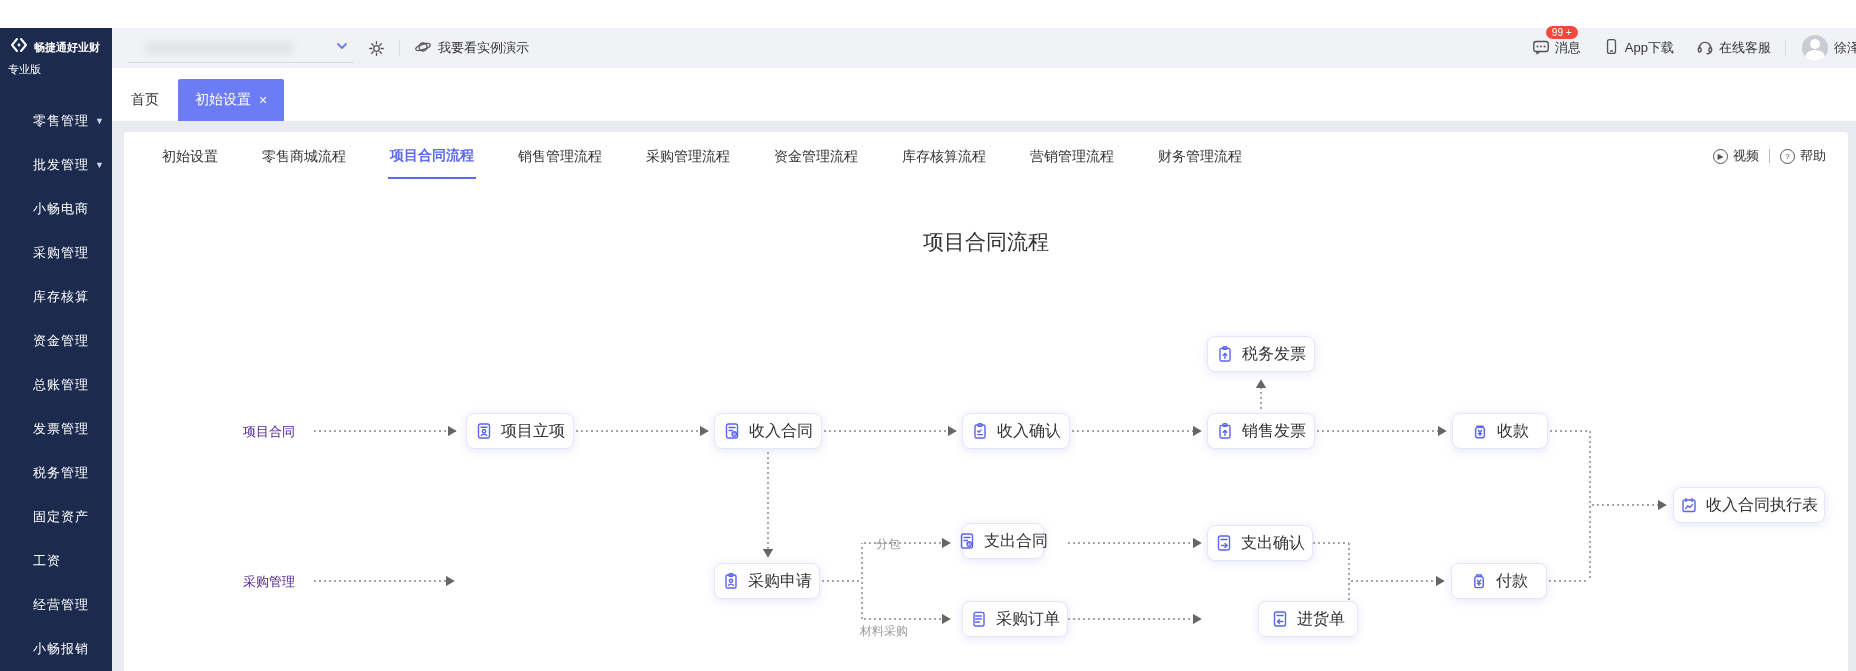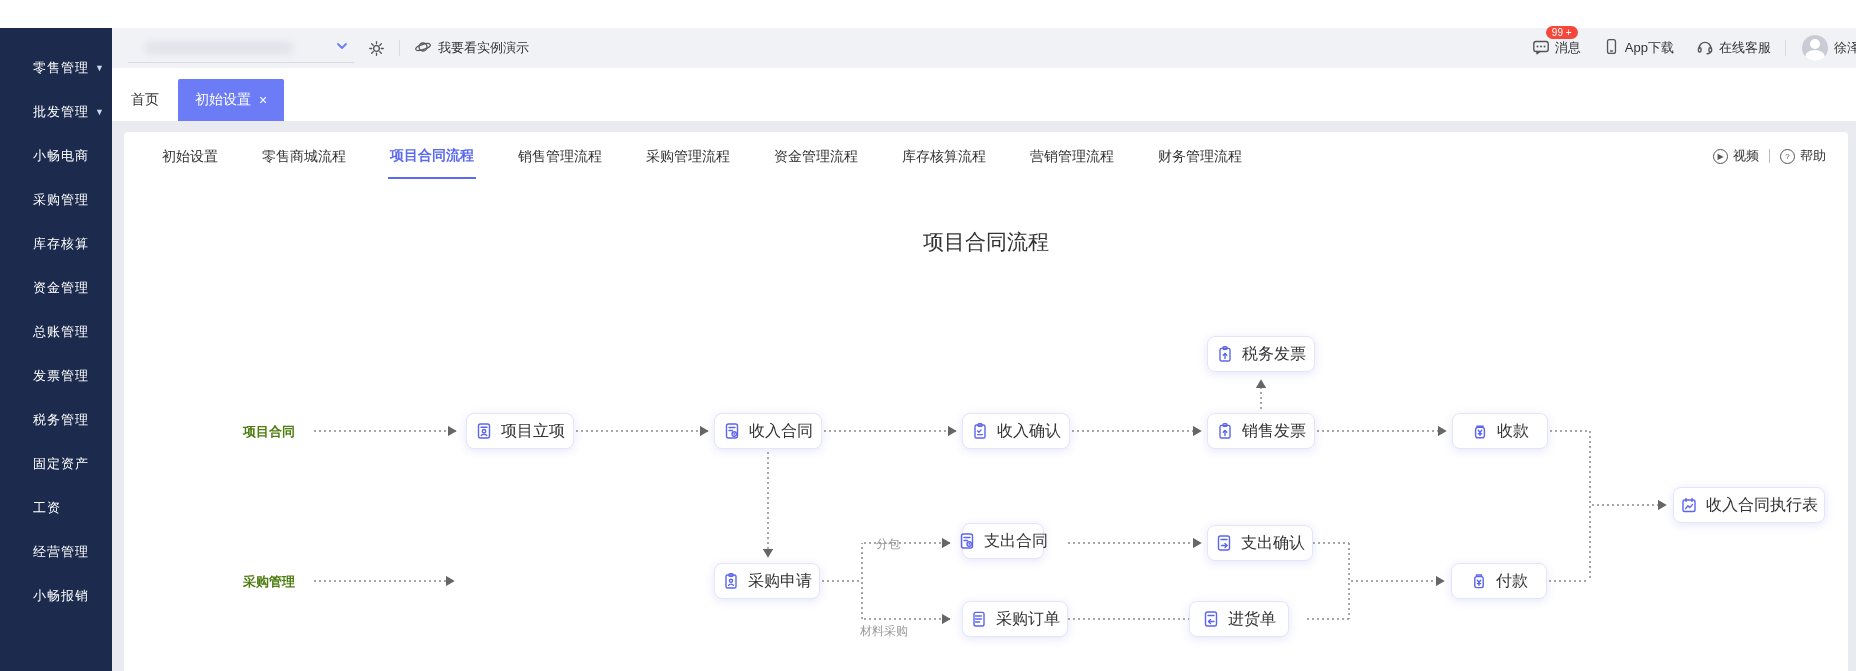--- a/index.html
+++ b/index.html
@@ -59,41 +59,54 @@
   .sub-div { width:1px; height:14px; background:#bbb; margin:0 10px; }
   .sr-item { display:flex; align-items:center; cursor:pointer; }
 
   
   .flow { position:absolute; left:0; top:0; width:100%; height:539px; }
   .flow-title { position:absolute; top:96px; left:0; width:100%; text-align:center; font-size:21px; color:#333; }
   .flow svg.wires { position:absolute; left:0; top:0; }
   .fnode { position:absolute; height:36px; background:#fff; border:1px solid #e4e6f8; border-radius:8px;
     box-shadow:0 2px 10px rgba(91,101,238,.16); display:flex; align-items:center; justify-content:center;
     gap:8px; font-size:16px; color:#333; cursor:pointer; z-index:2; white-space:nowrap; }
-  .flabel { position:absolute; font-size:13px; color:#4d7c0f; font-weight:bold; z-index:2; }
+  .flabel { position:absolute; font-size:13px; color:#4c1d95; font-weight:normal; z-index:2; }
   .blabel { position:absolute; font-size:12px; color:#999; z-index:2; }
   .nicon { flex:0 0 auto; display:flex; }
 </style>
 </head>
 <body>
 
 <svg width="0" height="0" style="position:absolute">
   <defs>
     <marker id="arr" markerWidth="7" markerHeight="7" refX="5.5" refY="3.5" orient="auto">
       <path d="M0,0 L6,3.5 L0,7 Z" fill="#666"></path>
     </marker>
     <g id="sym-doc" fill="none" stroke="#5b65ee" stroke-width="1.4" stroke-linecap="round" stroke-linejoin="round">
       <rect x="3.5" y="2" width="11" height="14" rx="2"></rect>
     </g>
   </defs>
 </svg>
 
 <div class="topstrip"></div>
 
 <div class="sidebar">
+  <div class="logo">
+    <div class="logo-row">
+      <span>
+        <svg width="22" height="22" viewBox="0 0 22 22" fill="none" stroke="#fff" stroke-width="2" stroke-linecap="round" stroke-linejoin="round">
+          <path d="M9 5 L4 11 L9 17"></path>
+            <path d="M13 5 L18 11 L13 17"></path>
+            <circle cx="11" cy="11" r="1.4" fill="#fff" stroke="none"></circle>
+        </svg>
+      </span>
+      <span class="logo-name">畅捷通好业财</span>
+    </div>
+    <div class="logo-edition">专业版</div>
+  </div>
   <div class="nav">
     <div class="nav-item">
         <span>零售管理</span>
         <span class="caret">▼</span>
       </div>
     <div class="nav-item">
         <span>批发管理</span>
         <span class="caret">▼</span>
       </div>
     <div class="nav-item">
@@ -381,21 +394,21 @@
       <div class="fnode" style="left:838px; top:469px; width:106px;">
         <span class="nicon">
           <svg width="18" height="18" viewBox="0 0 18 18" fill="none" stroke="#5b65ee" stroke-width="1.4" stroke-linecap="round" stroke-linejoin="round">
             <rect x="4" y="2.4" width="10" height="13.6" rx="1.8"></rect>
               <path d="M7.2 6h4.2M7.2 9h4.2M7.2 12h2.4"></path>
               <path d="M6 6h.01M6 9h.01M6 12h.01" stroke-width="1.8"></path>
           </svg>
         </span>
         <span>采购订单</span>
       </div>
-      <div class="fnode" style="left:1065px; top:469px; width:100px;">
+      <div class="fnode" style="left:1134px; top:469px; width:100px;">
         <span class="nicon">
           <svg width="18" height="18" viewBox="0 0 18 18" fill="none" stroke="#5b65ee" stroke-width="1.4" stroke-linecap="round" stroke-linejoin="round">
             <rect x="3.5" y="2" width="11" height="14" rx="2"></rect>
               <path d="M6 5.5h6"></path>
               <path d="M12 11.5H6.5"></path>
               <path d="M8.5 9.5l-2 2 2 2"></path>
           </svg>
         </span>
         <span>进货单</span>
       </div>

